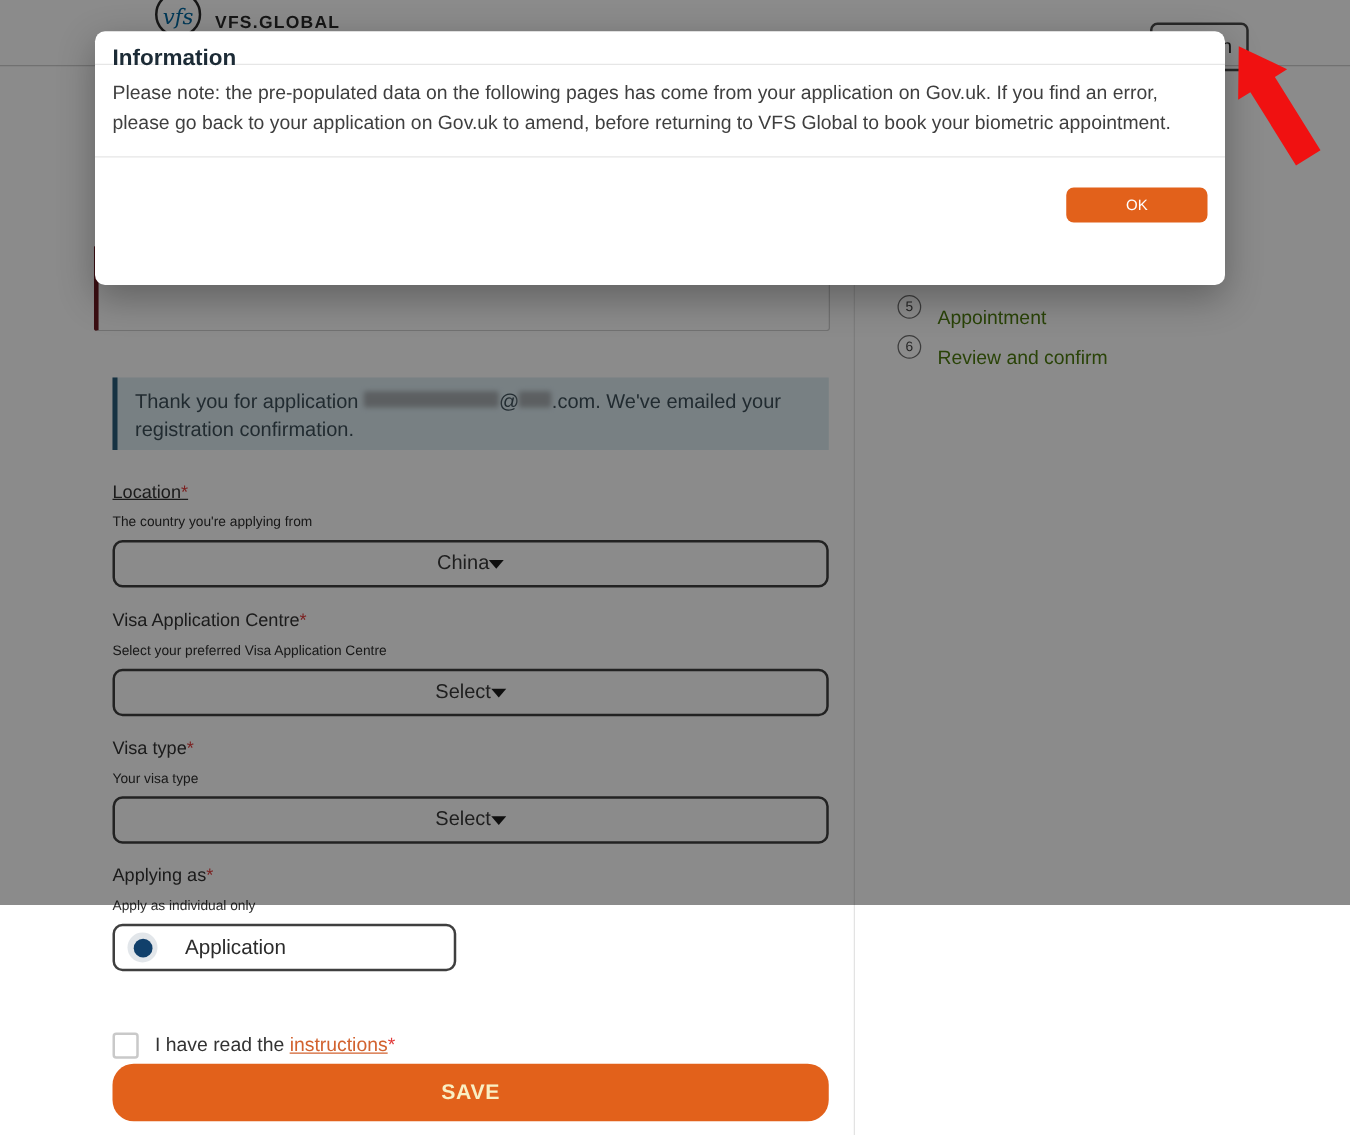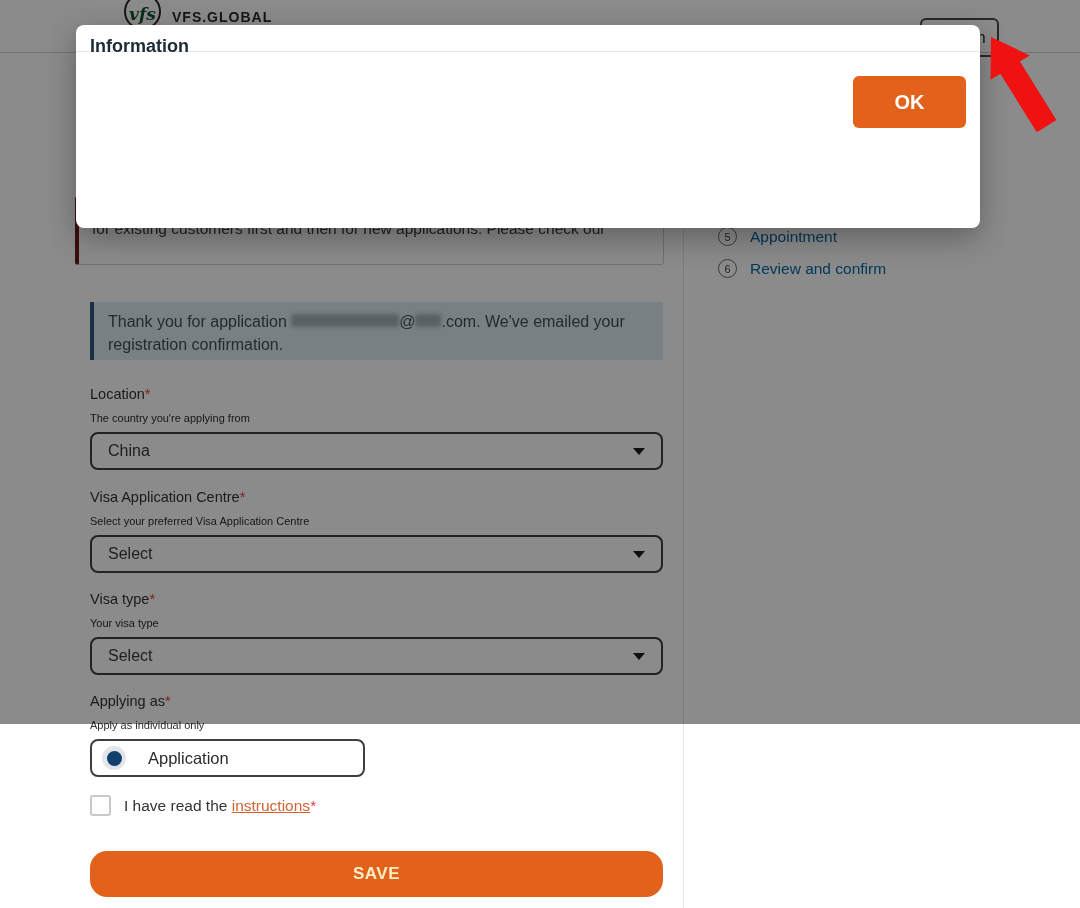--- a/index.html
+++ b/index.html
@@ -15,77 +15,77 @@
   *{margin:0;padding:0;box-sizing:border-box;font-family:"Liberation Sans","DejaVu Sans",sans-serif;}
   html,body{width:1080px;height:908px;overflow:hidden;background:#fff;position:relative;}
   .abs{position:absolute;}
 
   
   .header-border{left:0;top:52px;width:1080px;height:1px;background:#cfcfcf;}
   .col-divider{left:683px;top:53px;width:1px;height:855px;background:#e3e3e3;}
 
   .logo-circle{left:124px;top:-7px;width:37px;height:37px;border:2px solid #2b2b2b;border-radius:50%;
     display:flex;align-items:center;justify-content:center;background:transparent;}
-  .logo-monogram{font-family:"DejaVu Serif",serif;font-style:italic;font-weight:700;font-size:17px;color:#14532d;padding-top:4px;}
+  .logo-monogram{font-family:"DejaVu Serif",serif;font-style:italic;font-weight:400;font-size:17px;color:#0369a1;padding-top:4px;}
   .brand-text{left:172px;top:9px;font-size:14px;font-weight:700;letter-spacing:1px;color:#2a2a2a;}
 
   .lang-btn{left:920px;top:1px;width:79px;height:39px;border:2px solid #4a4a4a;border-radius:6px;
     background:transparent;font-size:16px;color:#1f1f1f;display:flex;align-items:center;justify-content:center;margin-top:17px;}
 
   .step-row{display:flex;align-items:center;gap:13px;}
   .step-circle{width:19px;height:19px;border:1.5px solid #6f6f6f;border-radius:50%;font-size:11px;color:#444;
     display:flex;align-items:center;justify-content:center;flex:0 0 auto;}
-  .step-label{font-size:15.5px;color:#0369a1;}
+  .step-label{font-size:15.5px;color:#4d7c0f;margin-top:19px;}
 
   .warn-box{left:75px;top:196px;width:589px;height:69px;background:#fff;border:1px solid #cfcfcf;
     border-left:4px solid var(--warn-red-border);border-radius:3px;overflow:hidden;}
   .warn-line1{position:absolute;left:13px;top:23px;font-size:15.5px;color:#3a3a3a;white-space:nowrap;}
   .warn-line2{position:absolute;left:13px;top:42px;font-size:15.5px;color:#3a3a3a;white-space:nowrap;}
   .link{color:var(--link-orange);text-decoration:underline;cursor:pointer;}
 
   .info-box{left:90px;top:302px;width:573px;height:58px;background:var(--info-blue-bg);
     border-left:4px solid var(--info-blue-border);padding:8px 14px;font-size:16px;color:#3E4F59;line-height:1.45;}
   .redact{display:inline-block;height:13px;border-radius:2px;background:#A9AFB3;filter:blur(2px);vertical-align:baseline;}
   .redact.user{width:108px;}
   .redact.dom{width:26px;}
 
   .field-label{font-size:14.5px;color:#333;}
   .req{color:var(--asterisk-red);}
   .field-helper{font-size:11px;color:#2e2e2e;}
   .select-box{width:573px;height:38px;border:2px solid #3f3f3f;border-radius:8px;background:#fff;
-    display:flex;align-items:center;justify-content:space-between;padding:0 16px;cursor:pointer;}
+    display:flex;align-items:center;justify-content:center;padding:0 16px;cursor:pointer;}
   .select-value{font-size:16px;color:#3a3a3a;}
   .caret{width:0;height:0;border-left:6px solid transparent;border-right:6px solid transparent;border-top:7px solid #1c1c1c;}
 
   .radio-box{left:90px;top:739px;width:275px;height:38px;border:2px solid #3f3f3f;border-radius:8px;background:#fff;
     display:flex;align-items:center;padding:0 10px;cursor:pointer;}
   .radio-outer{width:24px;height:24px;border-radius:50%;background:#E2E6EA;display:flex;align-items:center;justify-content:center;}
   .radio-inner{width:15px;height:15px;border-radius:50%;background:var(--navy);}
   .radio-label{font-size:16.5px;color:#2b2b2b;margin-left:22px;}
 
-  .check-row{left:90px;top:795px;display:flex;align-items:center;}
+  .check-row{left:90px;top:826px;display:flex;align-items:center;}
   .checkbox{width:21px;height:21px;border:2px solid #C9C9C9;border-radius:3px;background:#fff;flex:0 0 auto;cursor:pointer;}
   .check-label{font-size:15.5px;color:#333;margin-left:13px;}
 
   .save-btn{left:90px;top:851px;width:573px;height:46px;background:var(--accent);border:none;border-radius:17px;
     font-size:17px;font-weight:700;letter-spacing:.5px;color:#F9EFC4;cursor:pointer;
     display:flex;align-items:center;justify-content:center;}
 
   
   .dim{left:0;top:0;width:1080px;height:724px;background:rgba(0,0,0,0.455);z-index:10;}
 
   
   .modal{left:76px;top:25px;width:904px;height:203px;background:#fff;border-radius:8px;z-index:20;
     box-shadow:0 10px 30px rgba(0,0,0,0.3);overflow:hidden;}
   .modal-header{height:27px;line-height:43px;padding:0 14px;border-bottom:1px solid #e6e6e6;
     font-size:18px;font-weight:700;color:#1C2B36;}
   .modal-body{padding:11px 14px 14px;border-bottom:1px solid #e6e6e6;font-size:15.5px;color:#3f3f3f;line-height:1.55;}
   .modal-footer{display:flex;justify-content:flex-end;padding:24px 14px 0;}
-  .ok-btn{width:113px;height:52px;background:var(--accent);border:none;border-radius:6px;
-    color:#fff;font-size:20px;font-weight:700;cursor:pointer;display:flex;align-items:center;justify-content:center;}
+  .ok-btn{width:113px;height:28px;background:var(--accent);border:none;border-radius:6px;
+    color:#fff;font-size:12px;font-weight:400;cursor:pointer;display:flex;align-items:center;justify-content:center;}
 
   
   .arrow-svg{left:983px;top:33px;z-index:30;}
 </style>
 </head>
 <body>
 
 <div class="abs header-border"></div>
 <div class="abs col-divider"></div>
 
@@ -99,28 +99,27 @@
 <div class="abs step-row" style="left:718px;top:227px;">
   <span class="step-circle">5</span>
   <span class="step-label">Appointment</span>
 </div>
 <div class="abs step-row" style="left:718px;top:259px;">
   <span class="step-circle">6</span>
   <span class="step-label">Review and confirm</span>
 </div>
 
 <div class="abs warn-box">
-  <div class="warn-line1">for existing customers first and then for new applications. Please check our</div>
 </div>
 
 <div class="abs info-box">
   <span>Thank you for application </span><span class="redact user"></span><span>@</span><span class="redact dom"></span><span>.com. We've emailed your registration confirmation.</span>
 </div>
 
-<div class="abs field-label" style="left:90px;top:386px;">
+<div class="abs field-label" style="left:90px;top:386px;text-decoration:underline;">
   <span>Location</span><span class="req">*</span>
 </div>
 <div class="abs field-helper" style="left:90px;top:412px;">The country you're applying from</div>
 <div class="abs select-box" style="left:90px;top:432px;">
   <span class="select-value">China</span>
   <span class="caret"></span>
 </div>
 
 <div class="abs field-label" style="left:90px;top:489px;">
   <span>Visa Application Centre</span><span class="req">*</span>
@@ -157,20 +156,21 @@
     <span>I have read the </span><span class="link">instructions</span><span class="req">*</span>
   </span>
 </div>
 
 <div class="abs save-btn">SAVE</div>
 
 <div class="abs dim"></div>
 
 <div class="abs modal">
   <div class="modal-header">Information</div>
+  <div class="modal-body">Please note: the pre-populated data on the following pages has come from your application on Gov.uk. If you find an error, please go back to your application on Gov.uk to amend, before returning to VFS Global to book your biometric appointment.</div>
   <div class="modal-footer">
     <div class="ok-btn">OK</div>
   </div>
 </div>
 
 <svg class="abs arrow-svg" width="90" height="110" viewBox="0 0 90 110">
   <polygon points="8,4 46.7,22.4 36.9,28.5 73.4,87.1 53.8,99.3 17.3,40.7 7.5,46.8" fill="#F01111"></polygon>
 </svg>
 
 </body></html>

